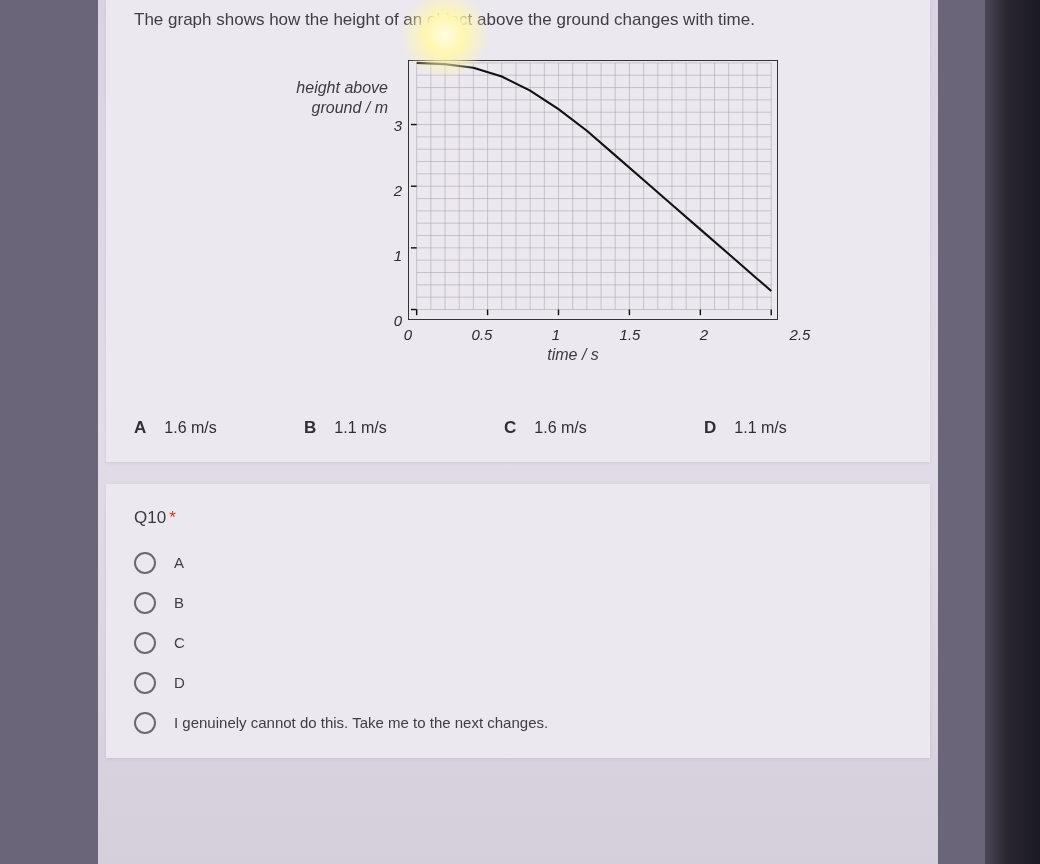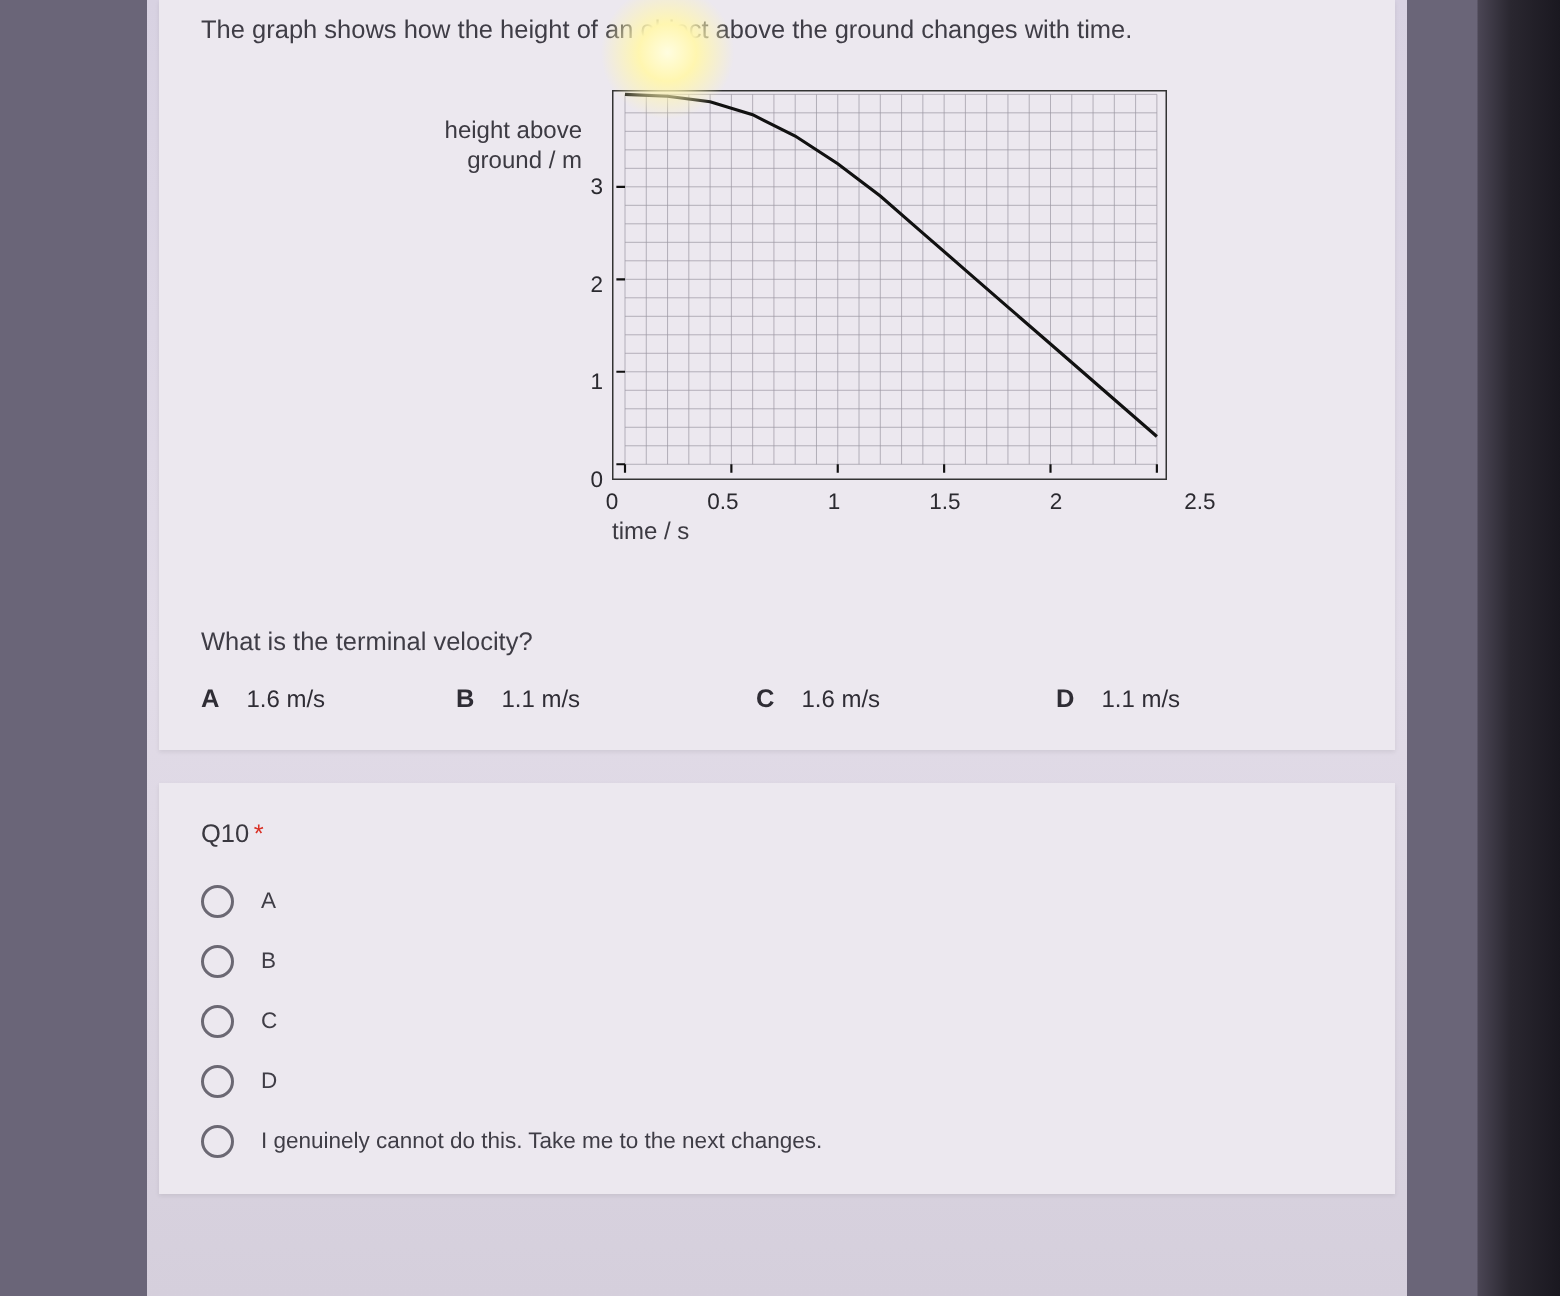--- a/index.html
+++ b/index.html
@@ -50,20 +50,21 @@
   }
   .chart-wrap {
     display: flex;
     justify-content: center;
     margin: 10px 0 28px 0;
   }
   .chart-box {
     position: relative;
     width: 560px;
     height: 340px;
+    font-style: italic;
   }
   .ylabel {
     position: absolute;
     left: 0;
     top: 28px;
     width: 150px;
     text-align: right;
     font-size: 16px;
     color: #3c3a42;
     line-height: 1.25;
@@ -97,21 +98,21 @@
     top: 266px;
     font-size: 15px;
     color: #2b2a30;
     transform: translateX(-50%);
   }
   .xlabel {
     position: absolute;
     left: 170px;
     width: 370px;
     top: 296px;
-    text-align: left;
+    text-align: center;
     padding-right: 40px;
     font-size: 16px;
     color: #3c3a42;
   }
   .sub-question {
     color: #3f3d46;
     font-size: 17px;
     margin-bottom: 18px;
   }
   .answers-row {
@@ -253,21 +254,20 @@
           <div class="xtick" style="left:74px">0.5</div>
           <div class="xtick" style="left:148px">1</div>
           <div class="xtick" style="left:222px">1.5</div>
           <div class="xtick" style="left:296px">2</div>
           <div class="xtick" style="left:392px">2.5</div>
         </div>
         <div class="xlabel">time / s</div>
       </div>
     </div>
 
-    <div class="sub-question">What is the terminal velocity?</div>
 
     <div class="answers-row">
       <div class="ans-item a">
         <span class="ans-letter">A</span>
         <span>1.6 m/s</span>
       </div>
       <div class="ans-item b">
         <span class="ans-letter">B</span>
         <span>1.1 m/s</span>
       </div>

